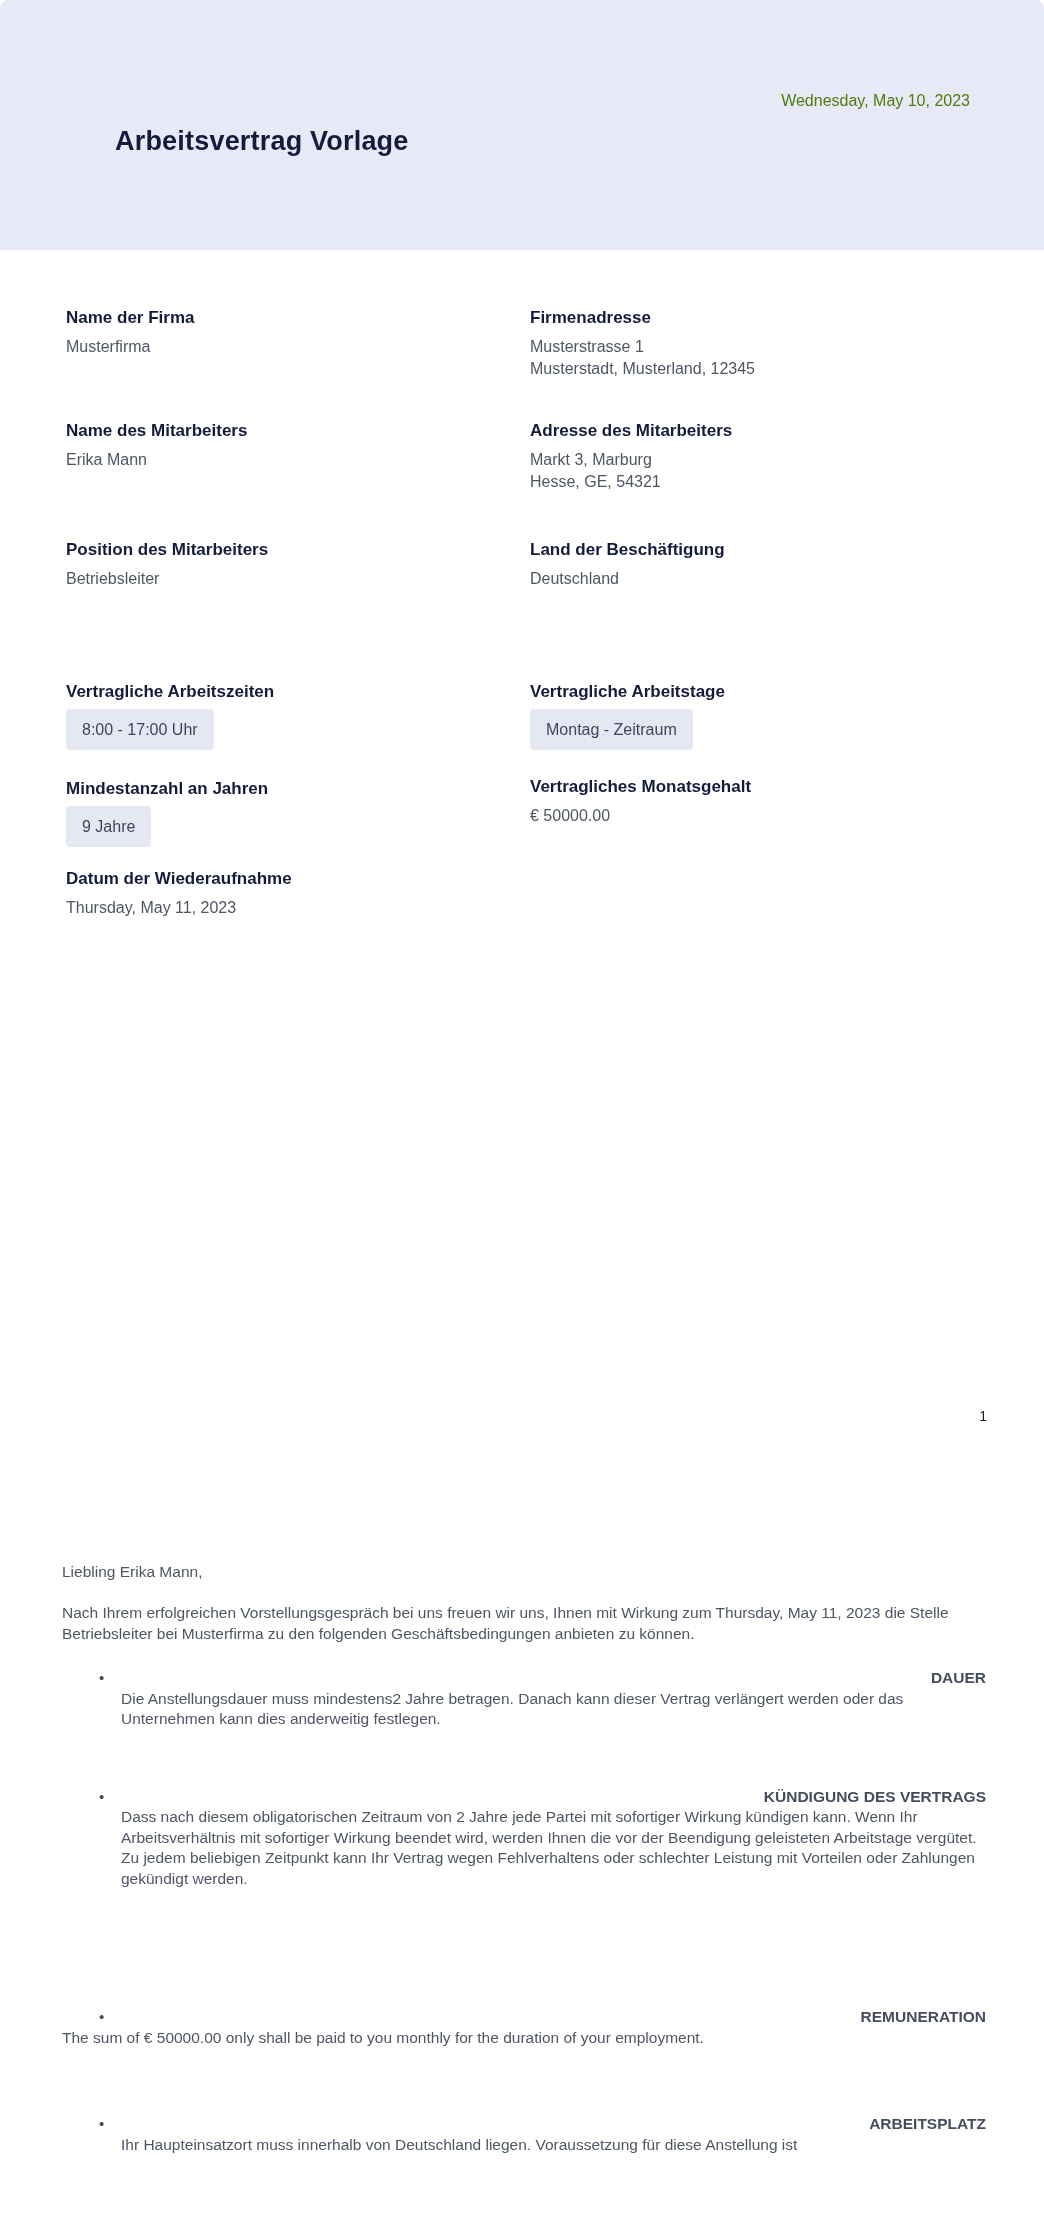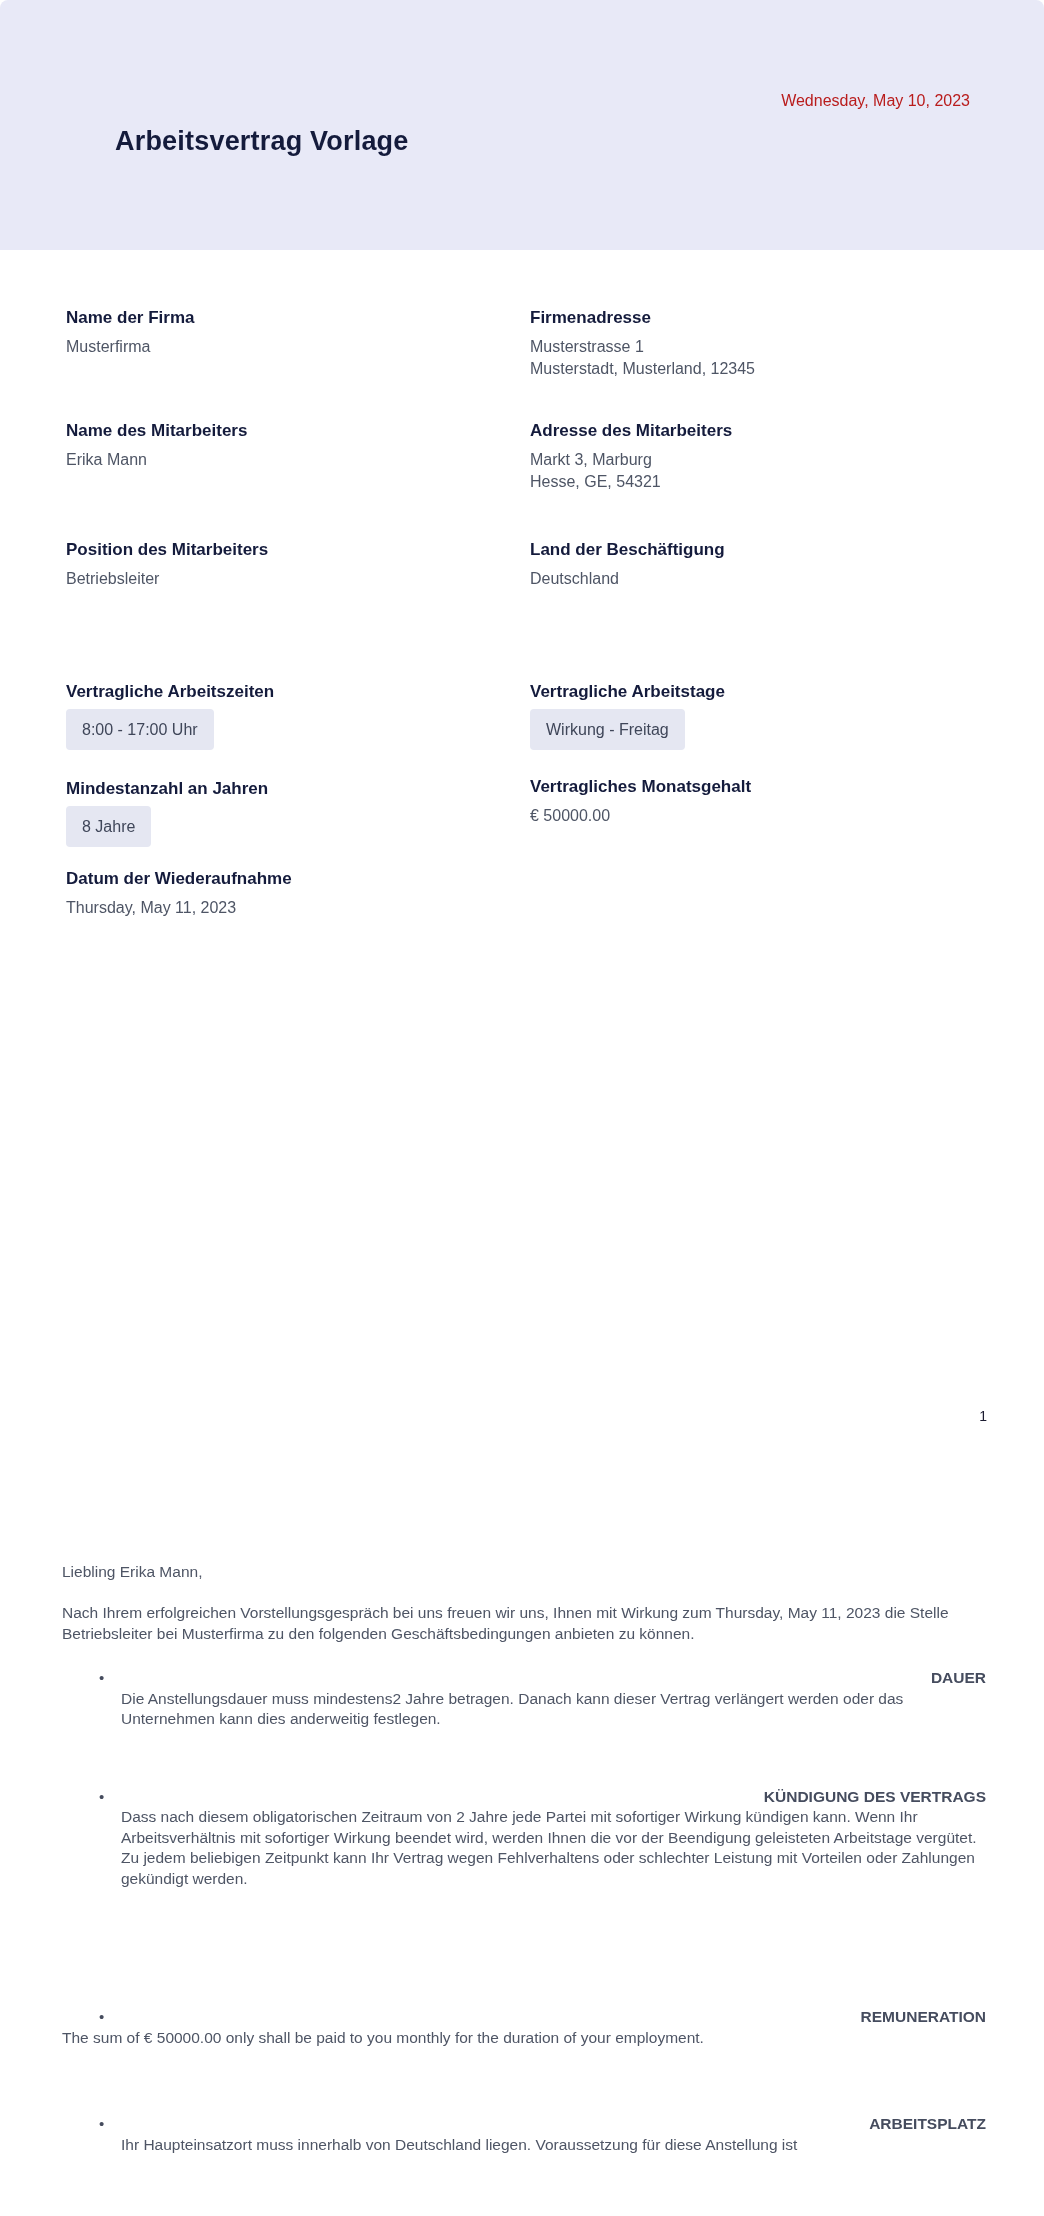--- a/index.html
+++ b/index.html
@@ -22,21 +22,21 @@
     background:var(--page-bg,#fff);overflow:hidden;
   }
   
   .doc-header{
     position:absolute;left:0;top:0;width:1044px;height:250px;
     background:var(--header-bg,#e8e9f7);
     border-radius:8px 8px 0 0;
   }
   .doc-date{
     position:absolute;top:92px;right:74px;
-    font-size:16px;color:#b91c1c;
+    font-size:16px;color:#4d7c0f;
   }
   .doc-title{
     position:absolute;left:75px;top:126px;
     font-size:27px;font-weight:700;color:var(--heading-text,#141b3c);
     letter-spacing:.2px;
     margin-left:40px;
   }
   
   .fields{
     position:absolute;left:66px;width:918px;
@@ -153,31 +153,31 @@
 
   <div class="fields fields-2">
     <div class="f-row">
       <div class="col-stack col-left">
         <div class="f-block f-block-1">
           <div class="f-label">Vertragliche Arbeitszeiten</div>
           <span class="badge">8:00 - 17:00 Uhr</span>
         </div>
         <div class="f-block f-block-2">
           <div class="f-label">Mindestanzahl an Jahren</div>
-          <span class="badge">8 Jahre</span>
+          <span class="badge">9 Jahre</span>
         </div>
         <div class="f-block f-block-3">
           <div class="f-label">Datum der Wiederaufnahme</div>
           <div class="f-value">Thursday, May 11, 2023</div>
         </div>
       </div>
       <div class="col-stack col-right">
         <div class="f-block f-block-1">
           <div class="f-label">Vertragliche Arbeitstage</div>
-          <span class="badge">Wirkung - Freitag</span>
+          <span class="badge">Montag - Zeitraum</span>
         </div>
         <div class="f-block f-block-2">
           <div class="f-label">Vertragliches Monatsgehalt</div>
           <div class="f-value">€ 50000.00</div>
         </div>
       </div>
     </div>
   </div>
 
   <div class="page-number">1</div>

